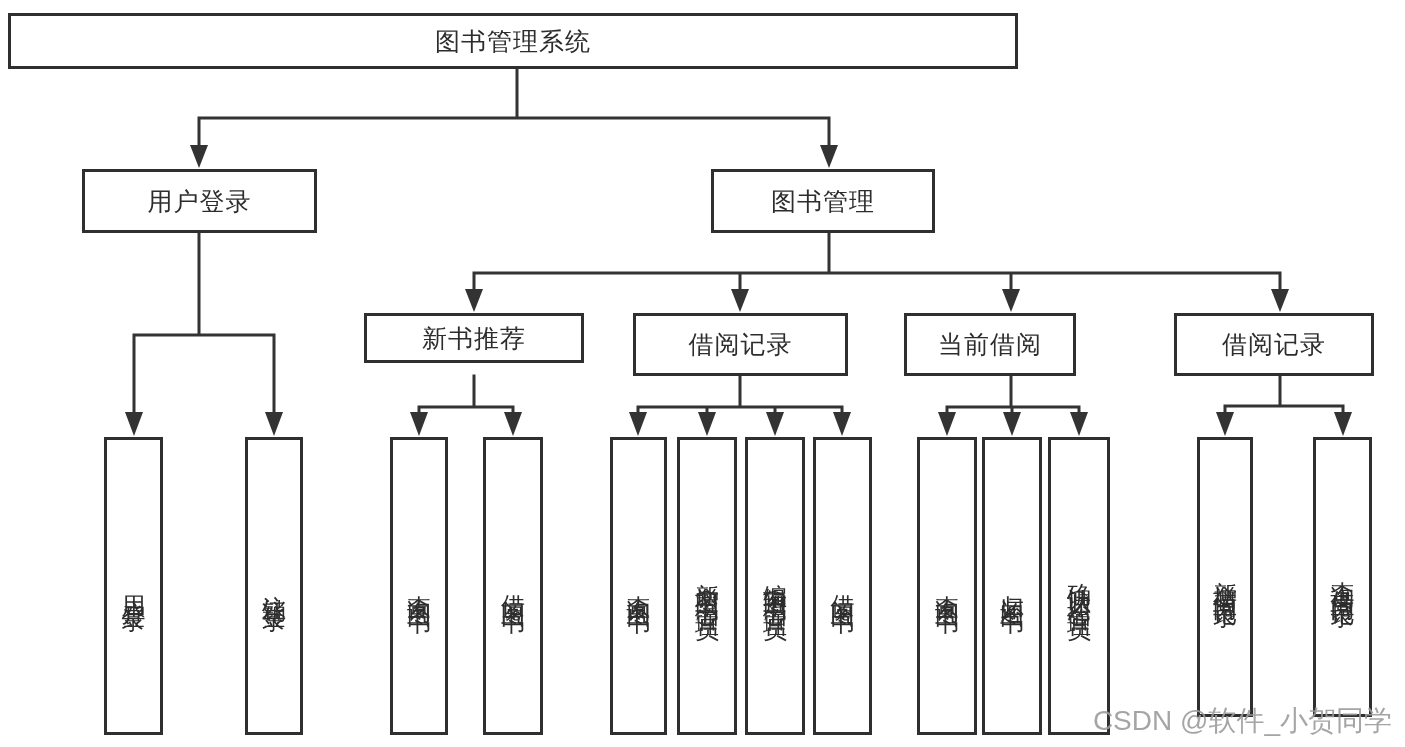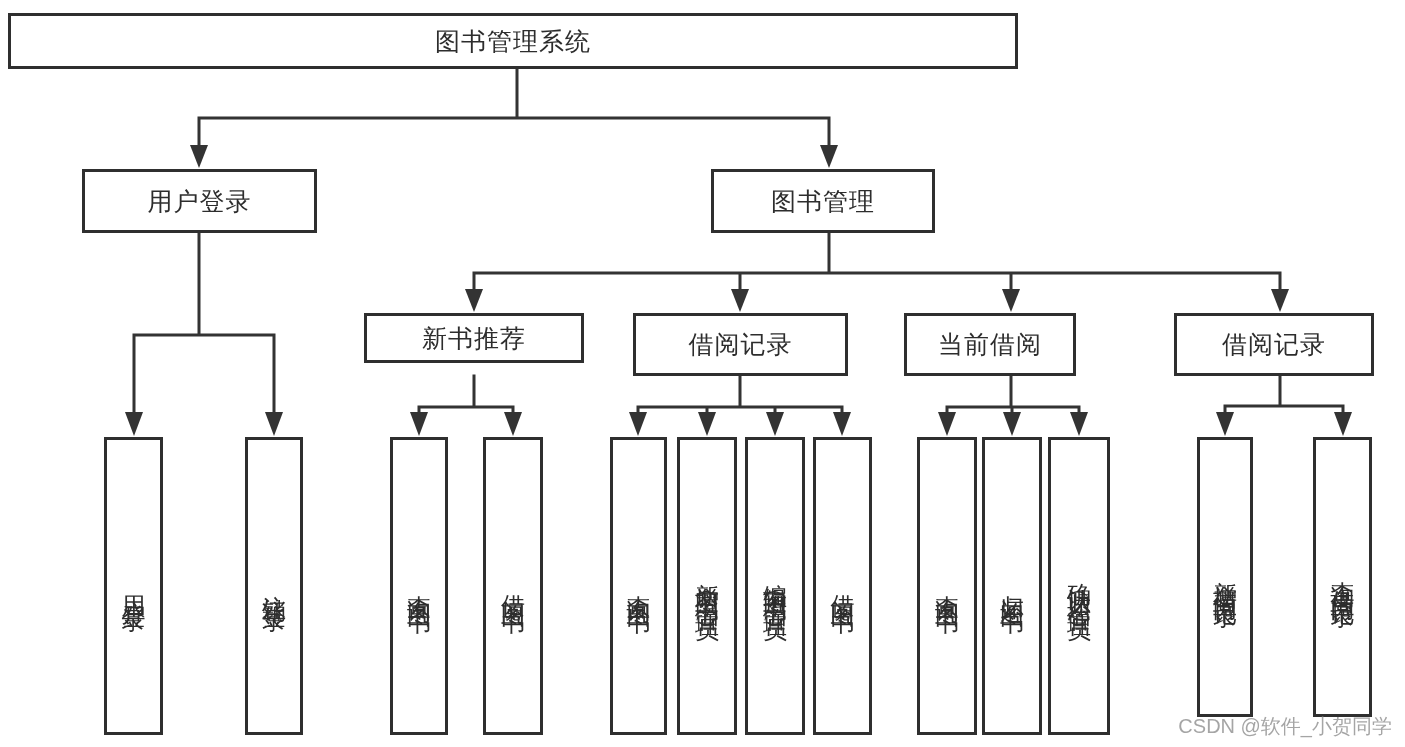--- a/index.html
+++ b/index.html
@@ -42,21 +42,21 @@
     font-size:24px;
     letter-spacing:5px;
     line-height:1;
     white-space:normal;
   }
   #watermark{
     position:absolute;
     right:13px;
     bottom:7px;
     z-index:5;
-    font-size:20px;
+    font-size:28px;
     color:var(--watermark);
     opacity:0.9;
     white-space:nowrap;
   }
 </style>
 </head>
 <body>
 
 <div id="canvas">
 

